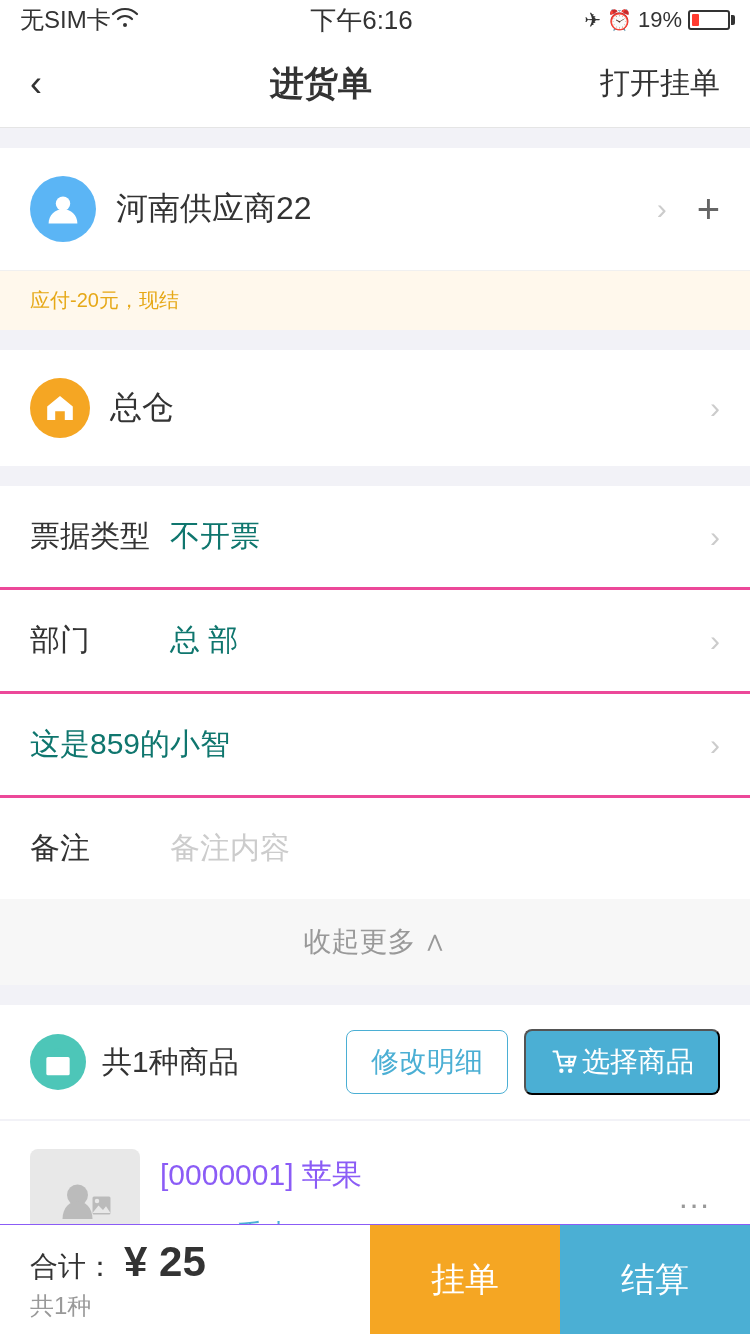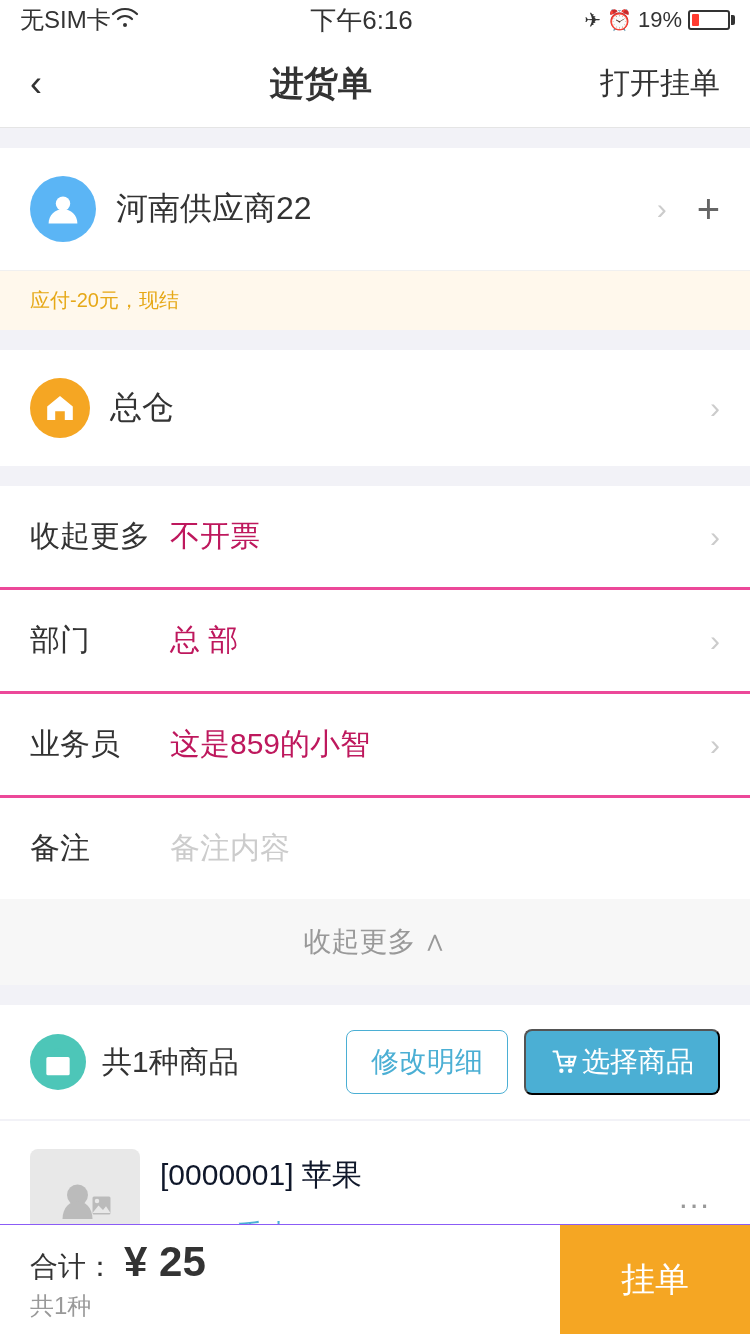--- a/index.html
+++ b/index.html
@@ -106,21 +106,21 @@
     .row-arrow { font-size: 30px; color: #ccc; }
 
     
     .form-row {
       display: flex;
       align-items: center;
       padding: 30px 30px;
       border-top: 3px solid #ec4899;
     }
     .form-label { font-size: 30px; color: #333; width: 140px; flex-shrink: 0; }
-    .form-value { flex: 1; font-size: 30px; color: #be185d; }
+    .form-value { flex: 1; font-size: 30px; color: #0f766e; }
     .form-placeholder { color: #ccc; }
 
     
     .collapse-row {
       background: #f7f7f7;
       display: flex;
       align-items: center;
       justify-content: center;
       padding: 24px;
       font-size: 28px;
@@ -174,21 +174,21 @@
     }
     .product-thumb {
       width: 110px; height: 110px;
       background: #e8e8e8;
       border-radius: 8px;
       display: flex; align-items: center; justify-content: center;
       margin-right: 20px; flex-shrink: 0;
     }
     .product-thumb svg { width: 60px; height: 60px; fill: #bbb; }
     .product-info { flex: 1; }
-    .product-name { font-size: 30px; color: #0f172a; margin-bottom: 20px; }
+    .product-name { font-size: 30px; color: #8b5cf6; margin-bottom: 20px; }
     .product-price { font-size: 28px; color: #333; }
     .product-price .price-blue { color: #4bafd4; }
     .product-more {
       font-size: 32px; color: #999; padding: 10px;
     }
 
     
     .bottom-bar {
       position: fixed;
       bottom: 0; left: 0;
@@ -284,31 +284,30 @@
     </div>
     <span class="warehouse-name">总仓</span>
     <span class="row-arrow">›</span>
   </div>
 </div>
 
 <div class="section-gap"></div>
 
 <div class="card">
   <div class="form-row" style="border-top: none;">
-    <span class="form-label">收起更多</span>
+    <span class="form-label">票据类型</span>
     <span class="form-value">不开票</span>
     <span class="row-arrow">›</span>
   </div>
   <div class="form-row">
     <span class="form-label">部门</span>
     <span class="form-value">总 部</span>
     <span class="row-arrow">›</span>
   </div>
   <div class="form-row">
-    <span class="form-label">业务员</span>
     <span class="form-value">这是859的小智</span>
     <span class="row-arrow">›</span>
   </div>
   <div class="form-row">
     <span class="form-label">备注</span>
     <span class="form-value form-placeholder">备注内容</span>
   </div>
 </div>
 
 <div class="collapse-row">收起更多 ∧</div>
@@ -360,13 +359,14 @@
 
 <div class="bottom-bar">
   <div class="bottom-total">
     <div class="bottom-total-row">
       <span class="bottom-total-label">合计：</span>
       <span class="bottom-total-amount">¥ 25</span>
     </div>
     <div class="bottom-total-sub">共1种</div>
   </div>
   <div class="btn-suspend">挂单</div>
+  <div class="btn-checkout">结算</div>
 </div>
 
 </body></html>

